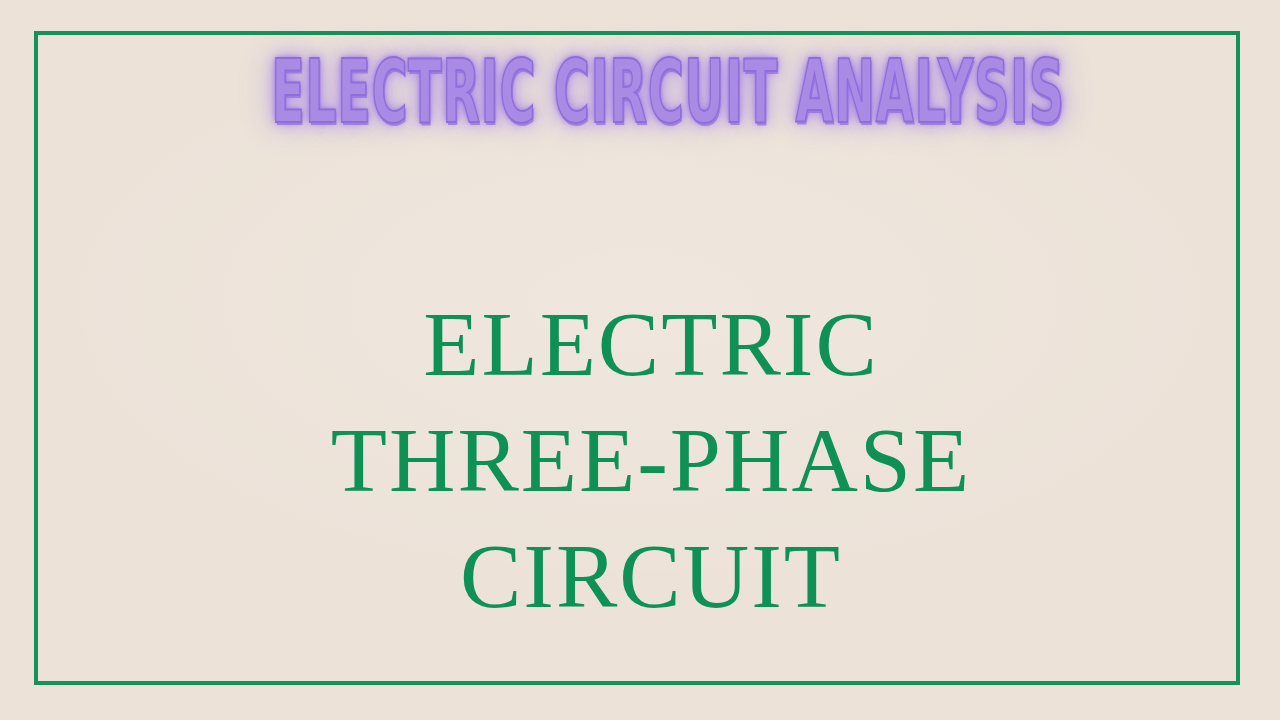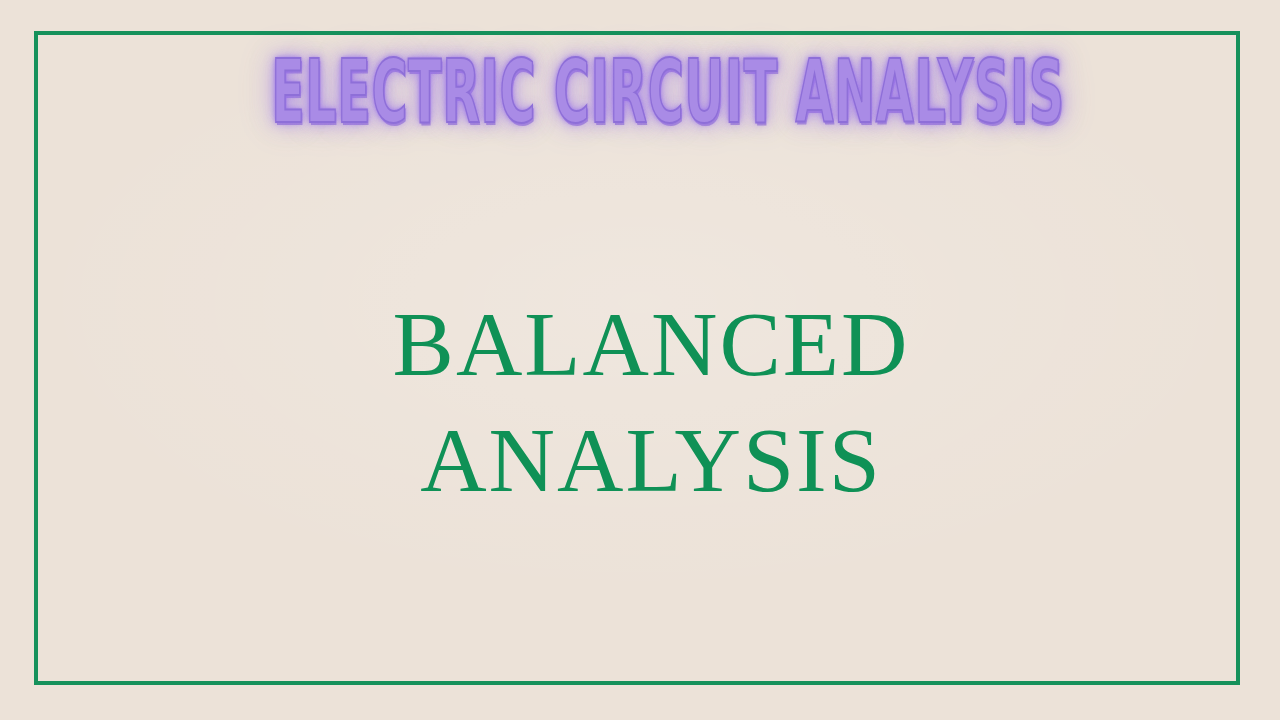--- a/index.html
+++ b/index.html
@@ -115,17 +115,18 @@
 <div id="slide">
 
   <div id="frame"></div>
 
   <div id="course-title">
     <span class="glow-text">ELECTRIC CIRCUIT ANALYSIS</span>
   </div>
 
 
   <div id="subject">
-    <div class="subject-line">BALANCED</div>
-    <div class="subject-line">ANALYSIS</div>
+    <div class="subject-line">ELECTRIC</div>
+    <div class="subject-line">THREE-PHASE</div>
+    <div class="subject-line">CIRCUIT</div>
   </div>
 
 </div>
 
 </body></html>

